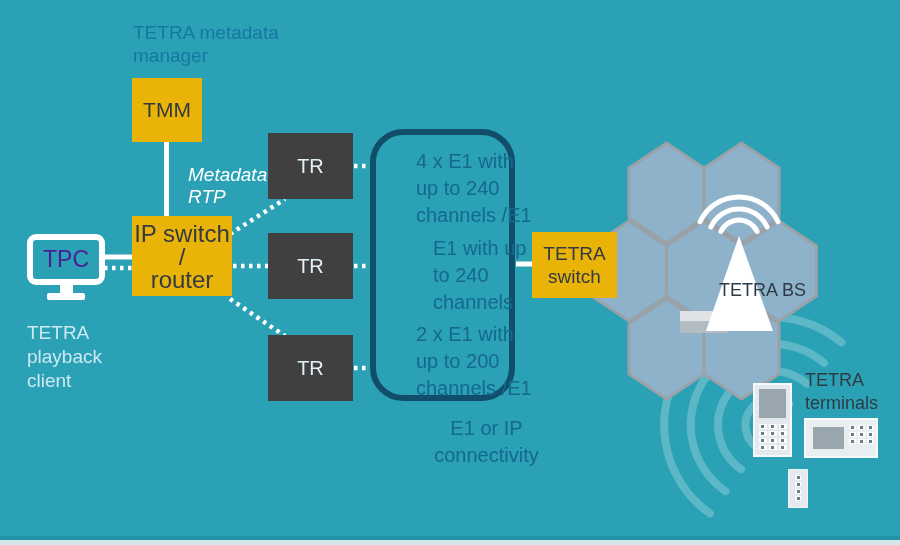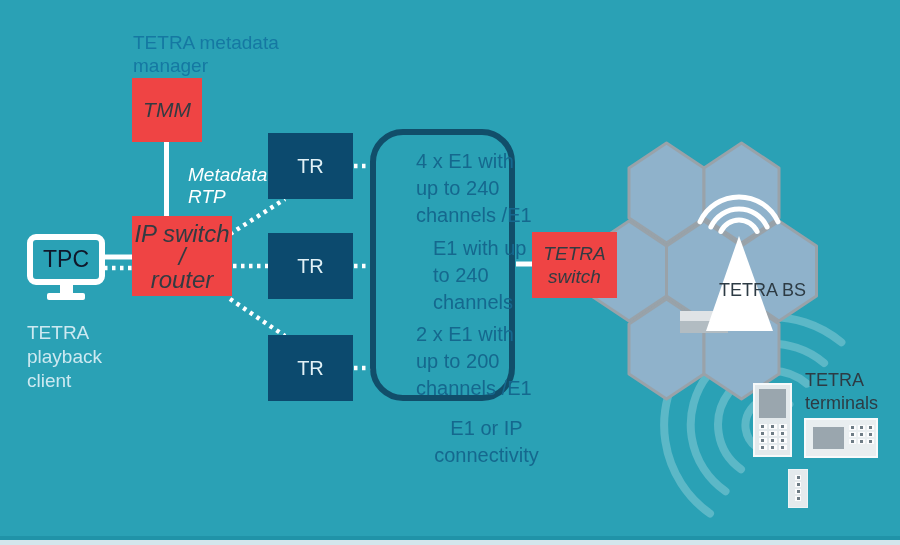--- a/index.html
+++ b/index.html
@@ -2,31 +2,31 @@
 <html><head>
 <meta charset="utf-8">
 <style>
   html,body{margin:0;padding:0;background:#2aa1b5;}
   .canvas{position:relative;width:900px;height:545px;background:#2aa1b5;overflow:hidden;
           font-family:"Liberation Sans",sans-serif;}
   .abs{position:absolute;}
   .ml{white-space:pre-line;}
   .box{position:absolute;display:flex;align-items:center;justify-content:center;
        text-align:center;box-sizing:border-box;}
-  .gray-box{background:#ef4444;color:#323b42;font-style:italic;}
-  .dark-box{background:#0c4a6e;color:#e2f1f6;}
-  .caption-dark{color:#1578a2;font-size:19px;line-height:23px;margin-top:10px;}
+  .gray-box{background:#eab308;color:#323b42;}
+  .dark-box{background:#404040;color:#e2f1f6;}
+  .caption-dark{color:#1578a2;font-size:19px;line-height:23px;}
   .caption-light{color:#cde9f1;font-size:19px;line-height:24px;}
   .caption-white{color:#ffffff;font-size:19px;line-height:22px;}
   .e1-note{color:#15688e;font-size:20px;line-height:27px;width:125px;margin-left:24px;}
   .label-ink{color:#2d3b44;font-size:18px;line-height:23px;}
 
   
   .monitor{left:27px;top:234px;width:78px;height:51px;border:6px solid #fff;border-radius:9px;
-           color:#0f172a;font-size:23px;background:transparent;}
+           color:#4c1d95;font-size:23px;background:transparent;}
   .stand-neck{left:60px;top:283px;width:13px;height:12px;background:#fff;}
   .stand-base{left:47px;top:293px;width:38px;height:7px;background:#fff;border-radius:2px;}
 
   
   .device{position:absolute;box-sizing:border-box;}
   .dev1{left:755px;top:385px;width:35px;height:70px;background:#e3e9ec;outline:2px solid #f6f9fa;}
   .dev1 .screen{position:absolute;left:4px;top:4px;width:27px;height:29px;background:#9aa6ae;}
   .dev1 .keys{position:absolute;left:4px;top:39px;width:28px;display:grid;
               grid-template-columns:repeat(3,8px);grid-auto-rows:5px;gap:2px;}
   .dev2{left:806px;top:420px;width:70px;height:36px;background:#e9eef0;outline:2px solid #f8fafb;}

